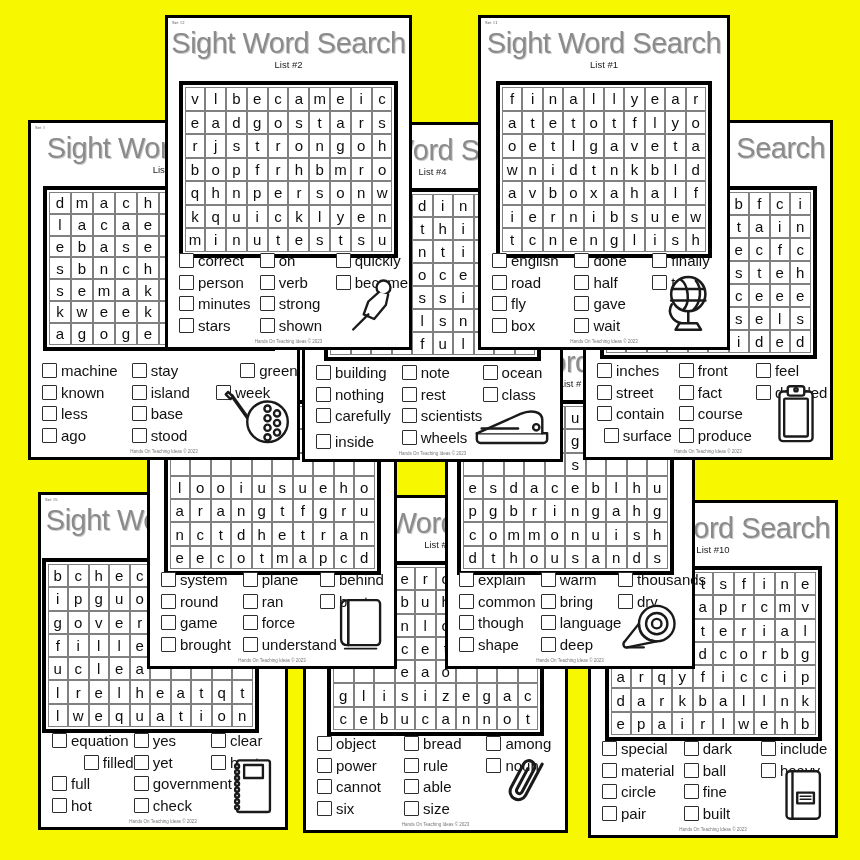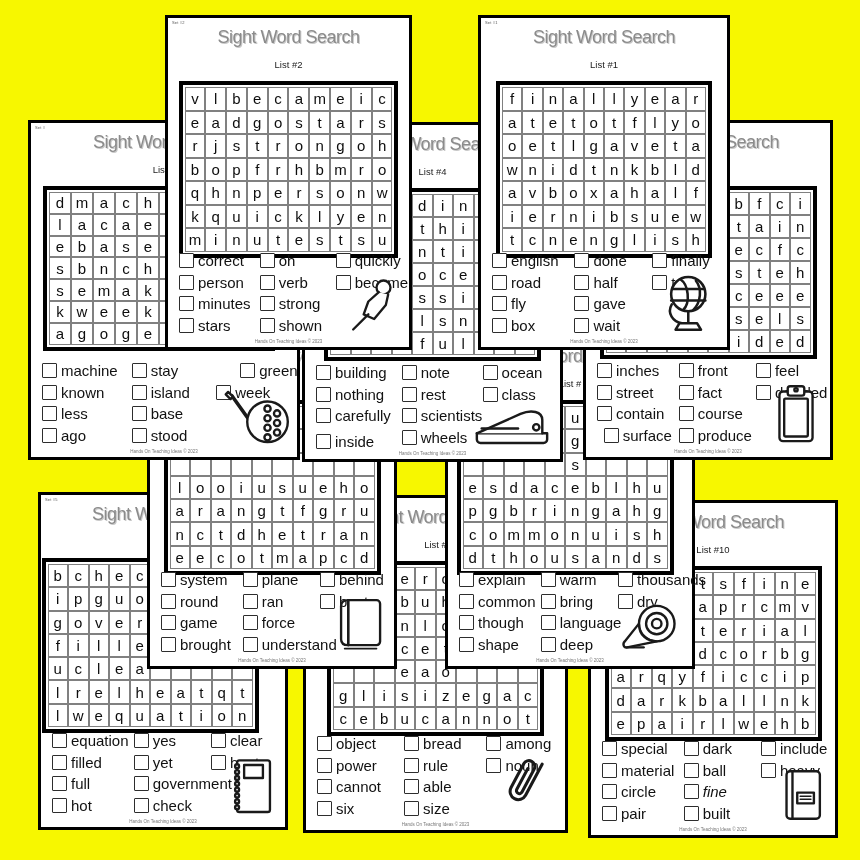--- a/index.html
+++ b/index.html
@@ -1,19 +1,19 @@
 <!DOCTYPE html>
 <html><head>
 <meta charset="utf-8">
 <style>
   html,body{margin:0;padding:0;}
   #stage{position:relative;width:860px;height:860px;overflow:hidden;background:#f7f700;font-family:"Liberation Sans",sans-serif;}
   .page{position:absolute;background:#fff;border:3px solid #000;box-sizing:border-box;}
   .corner{position:absolute;top:2px;left:4px;font-size:4px;color:#555;letter-spacing:.2px;}
-  .title{position:absolute;top:9px;left:0;right:0;text-align:center;font-size:18px;font-weight:500;color:#8b8b8b;text-shadow:1px 1px 0 #c9c9c9;letter-spacing:-.5px;white-space:nowrap;}
+  .title{position:absolute;top:9px;left:0;right:0;text-align:center;font-size:29px;font-weight:500;color:#8b8b8b;text-shadow:1px 1px 0 #c9c9c9;letter-spacing:-.5px;white-space:nowrap;}
   .subtitle{position:absolute;top:41px;left:0;right:0;text-align:center;font-size:9.5px;color:#222;}
   .wgrid{position:absolute;border:4px solid #000;background:#fff;padding:2px;display:grid;}
   .cell{display:flex;align-items:center;justify-content:center;font-size:15px;color:#0d0d0d;border:.5px solid #808080;box-sizing:border-box;}
   .words{position:absolute;left:11px;right:6px;display:grid;grid-template-columns:36% 34% 30%;}
   .witem{display:flex;align-items:center;gap:4px;font-size:15px;color:#111;white-space:nowrap;overflow:visible;}
   .wcheck{width:13px;height:13px;border:1.7px solid #2d2d2d;border-radius:1px;background:#fff;flex:none;}
   .footer{position:absolute;bottom:3px;left:0;right:0;text-align:center;font-size:4.5px;color:#777;}
   .picon{position:absolute;}
   .picon svg{display:block;}
 </style>
@@ -95,21 +95,21 @@
         <div class="cell">t</div>
         <div class="cell">i</div>
         <div class="cell">o</div>
         <div class="cell">n</div>
       </div>
     <div class="words" style="top: 235px; grid-template-rows: repeat(4, 21.5px);">
         <div class="witem" style="grid-area: 1 / 1;">
           <span class="wcheck"></span>
           <span>equation</span>
         </div>
-        <div class="witem" style="grid-area: 2 / 1;">
+        <div class="witem" style="grid-area: 2 / 1; justify-content: flex-end;">
           <span class="wcheck"></span>
           <span>filled</span>
         </div>
         <div class="witem" style="grid-area: 3 / 1;">
           <span class="wcheck"></span>
           <span>full</span>
         </div>
         <div class="witem" style="grid-area: 4 / 1;">
           <span class="wcheck"></span>
           <span>hot</span>
@@ -378,21 +378,21 @@
           <span>pair</span>
         </div>
         <div class="witem" style="grid-area: 1 / 2;">
           <span class="wcheck"></span>
           <span>dark</span>
         </div>
         <div class="witem" style="grid-area: 2 / 2;">
           <span class="wcheck"></span>
           <span>ball</span>
         </div>
-        <div class="witem" style="grid-area: 3 / 2; font-style: italic;">
+        <div class="witem" style="grid-area: 3 / 2;">
           <span class="wcheck"></span>
           <span>fine</span>
         </div>
         <div class="witem" style="grid-area: 4 / 2;">
           <span class="wcheck"></span>
           <span>built</span>
         </div>
         <div class="witem" style="grid-area: 1 / 3;">
           <span class="wcheck"></span>
           <span>include</span>

